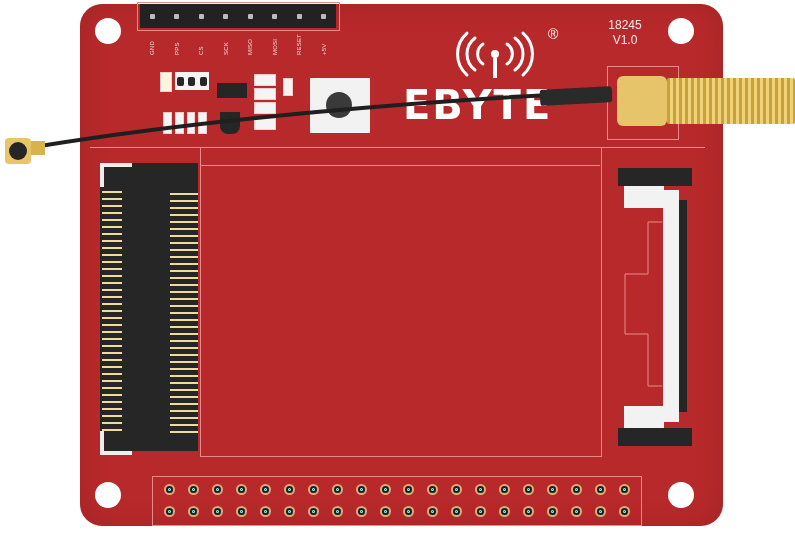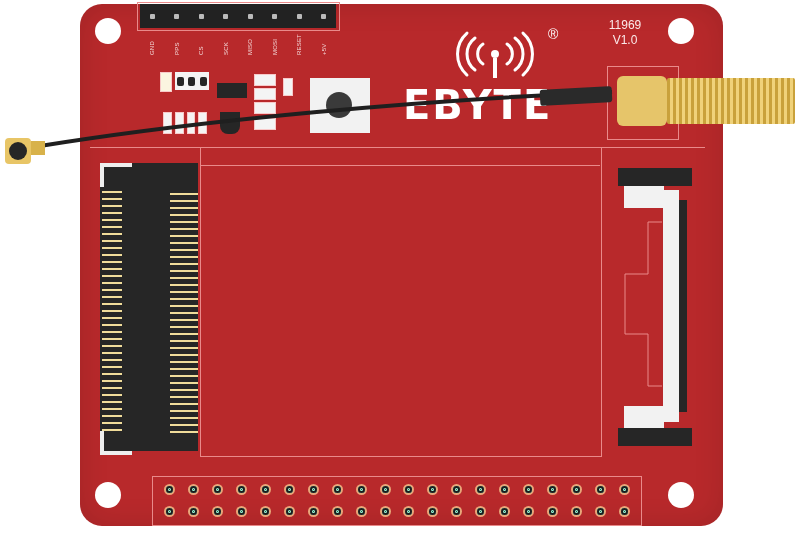--- a/index.html
+++ b/index.html
@@ -50,21 +50,21 @@
   <span class="silk-text">PPS</span>
   <span class="silk-text">CS</span>
   <span class="silk-text">SCK</span>
   <span class="silk-text">MISO</span>
   <span class="silk-text">MOSI</span>
   <span class="silk-text">RESET</span>
   <span class="silk-text">+5V</span>
 </div>
 
 <div class="abs ver" style="left:600px;top:18px;width:50px;">
-  <div>11969</div>
+  <div>18245</div>
   <div>V1.0</div>
 </div>
 
 <svg class="abs" style="left:445px;top:30px;" width="100" height="50">
   <g fill="none" stroke="#fff" stroke-width="3" stroke-linecap="round">
     <path d="M38 14 A12 12 0 0 0 38 34"></path>
     <path d="M30 8 A20 20 0 0 0 30 40"></path>
     <path d="M22 3 A28 28 0 0 0 22 45"></path>
     <path d="M62 14 A12 12 0 0 1 62 34"></path>
     <path d="M70 8 A20 20 0 0 1 70 40"></path>

